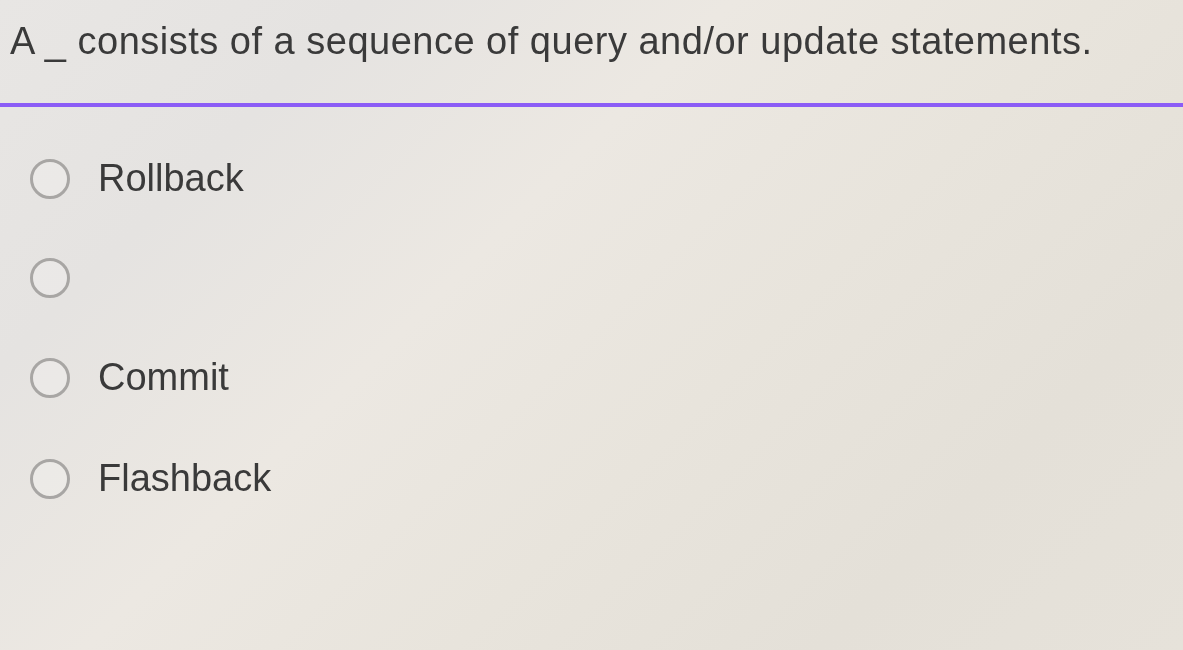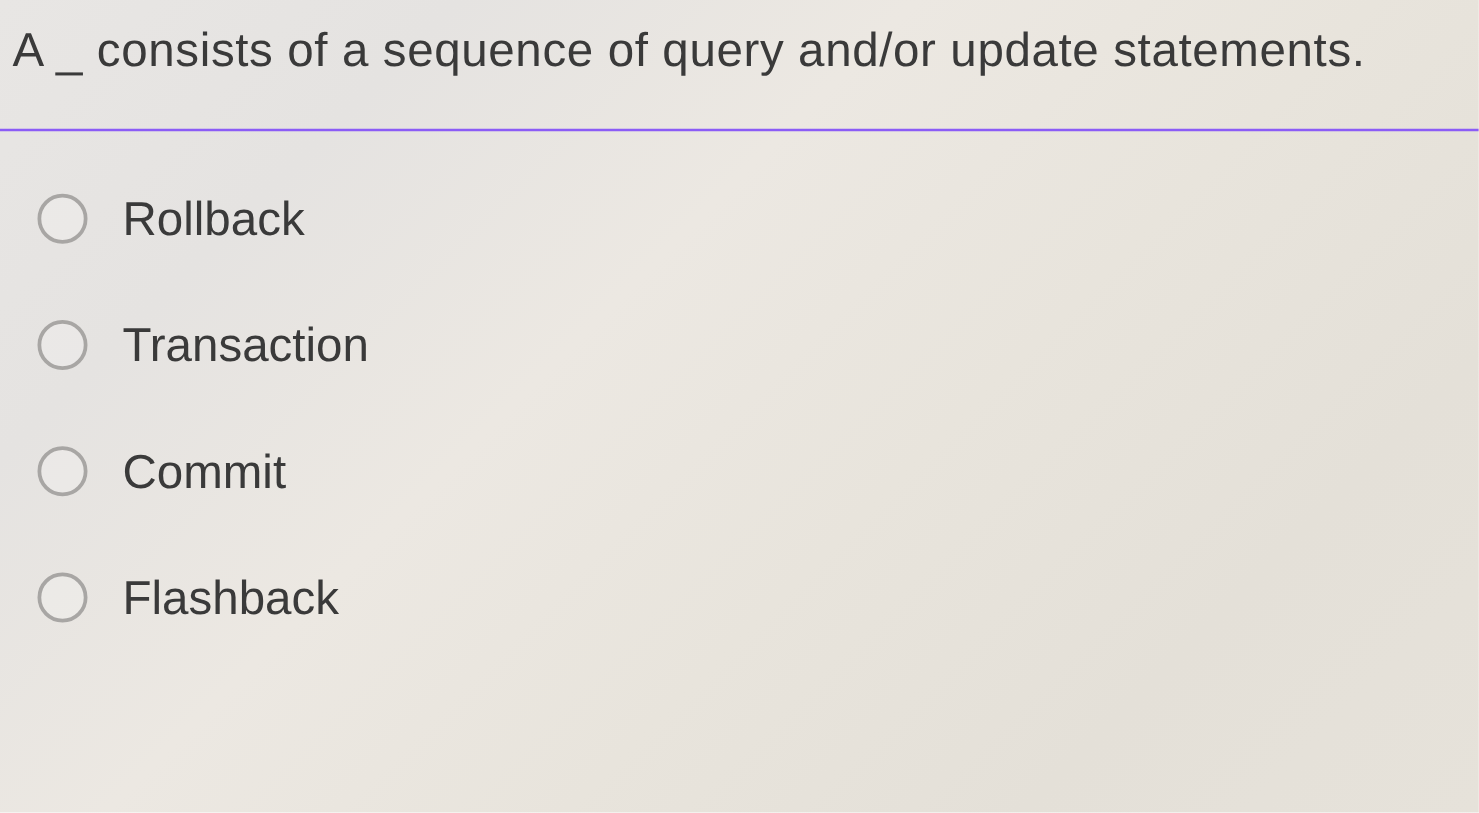--- a/index.html
+++ b/index.html
@@ -10,34 +10,34 @@
     body {
       width: 1183px;
       height: 650px;
       background: linear-gradient(135deg, #e8e6e4 0%, #e5e3e1 20%, #ece8e2 40%, #e8e4dc 60%, #e4e0d8 80%, #e6e2da 100%);
       font-family: Arial, Helvetica, sans-serif;
       position: relative;
       overflow: hidden;
     }
     .question-section {
       padding: 20px 22px 40px 10px;
-      border-bottom: 2px solid #8b5cf6;
+      border-bottom: 4px solid #8b5cf6;
     }
     .question-text {
       font-size: 38px;
       color: #3a3a3a;
       font-weight: 400;
       letter-spacing: 0.5px;
     }
     .options-section {
       padding: 50px 30px 20px 30px;
     }
     .option-row {
       display: flex;
-      align-items: flex-start;
+      align-items: center;
       margin-bottom: 58px;
       cursor: pointer;
     }
     .radio-circle {
       width: 40px;
       height: 40px;
       border: 3px solid #a8a6a4;
       border-radius: 50%;
       margin-right: 28px;
       flex-shrink: 0;
@@ -56,21 +56,20 @@
   <div class="question-text">A _ consists of a sequence of query and/or update statements.</div>
 </div>
 
 <div class="options-section">
   <div class="option-row">
     <div class="radio-circle"></div>
     <div class="option-label">Rollback</div>
   </div>
   <div class="option-row">
     <div class="radio-circle"></div>
-    <div class="option-label">Transaction</div>
   </div>
   <div class="option-row">
     <div class="radio-circle"></div>
     <div class="option-label">Commit</div>
   </div>
   <div class="option-row">
     <div class="radio-circle"></div>
     <div class="option-label">Flashback</div>
   </div>
 </div>

